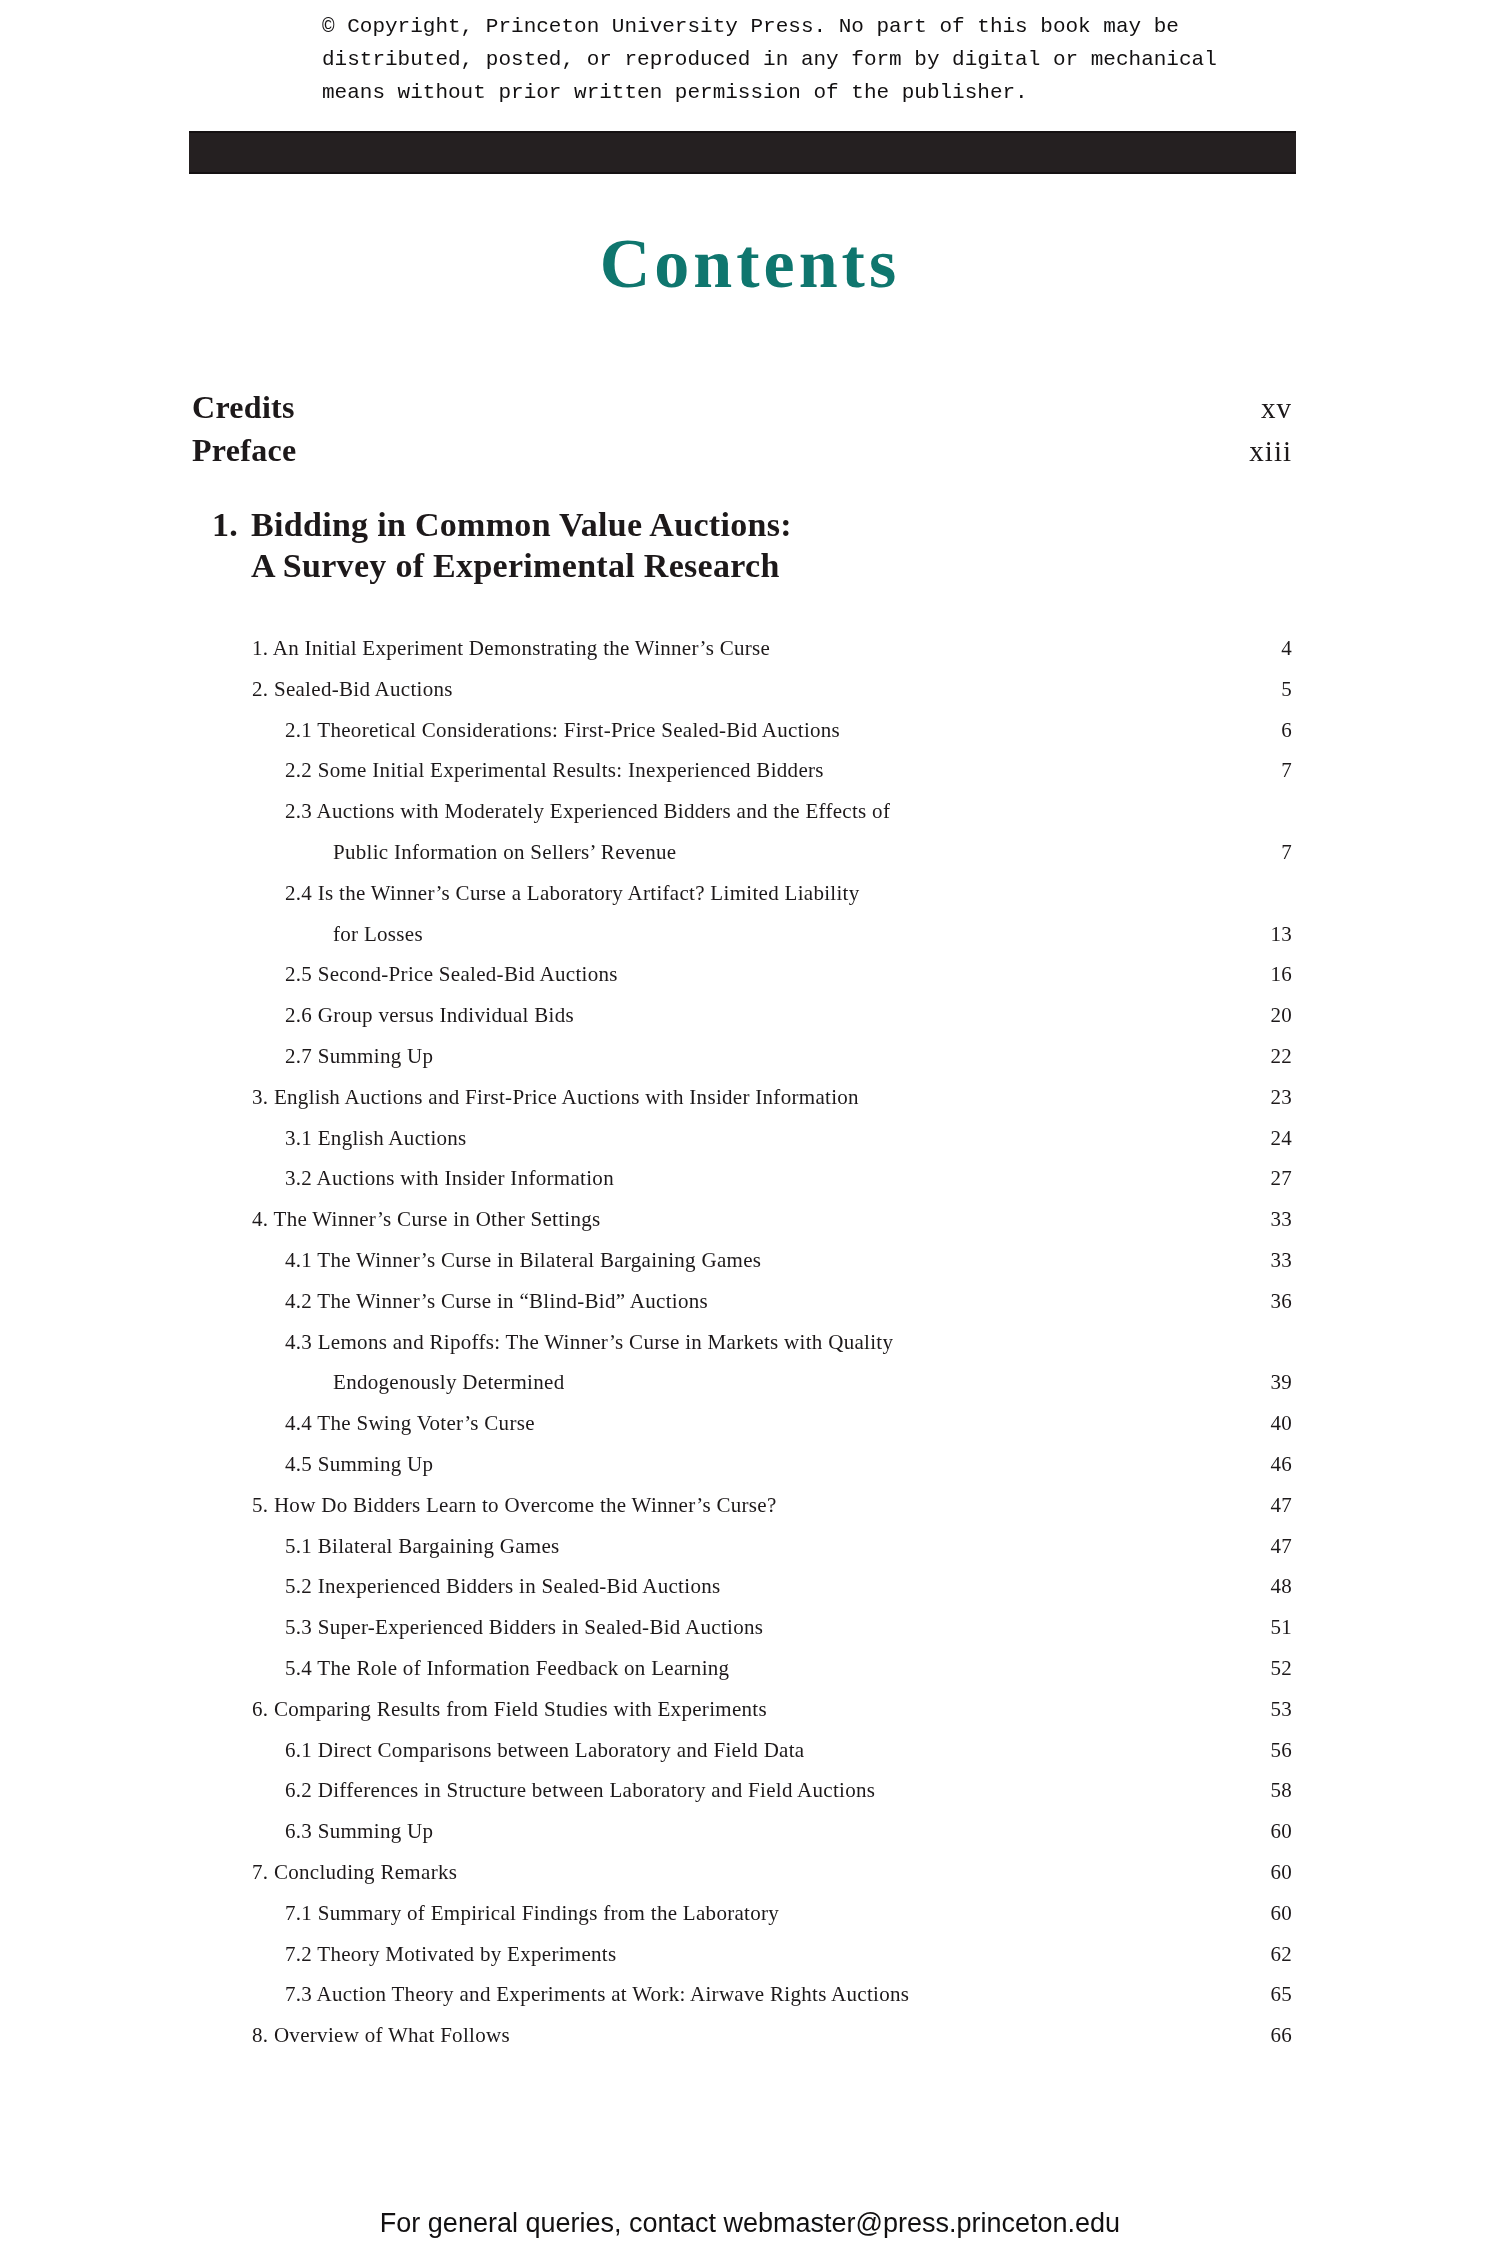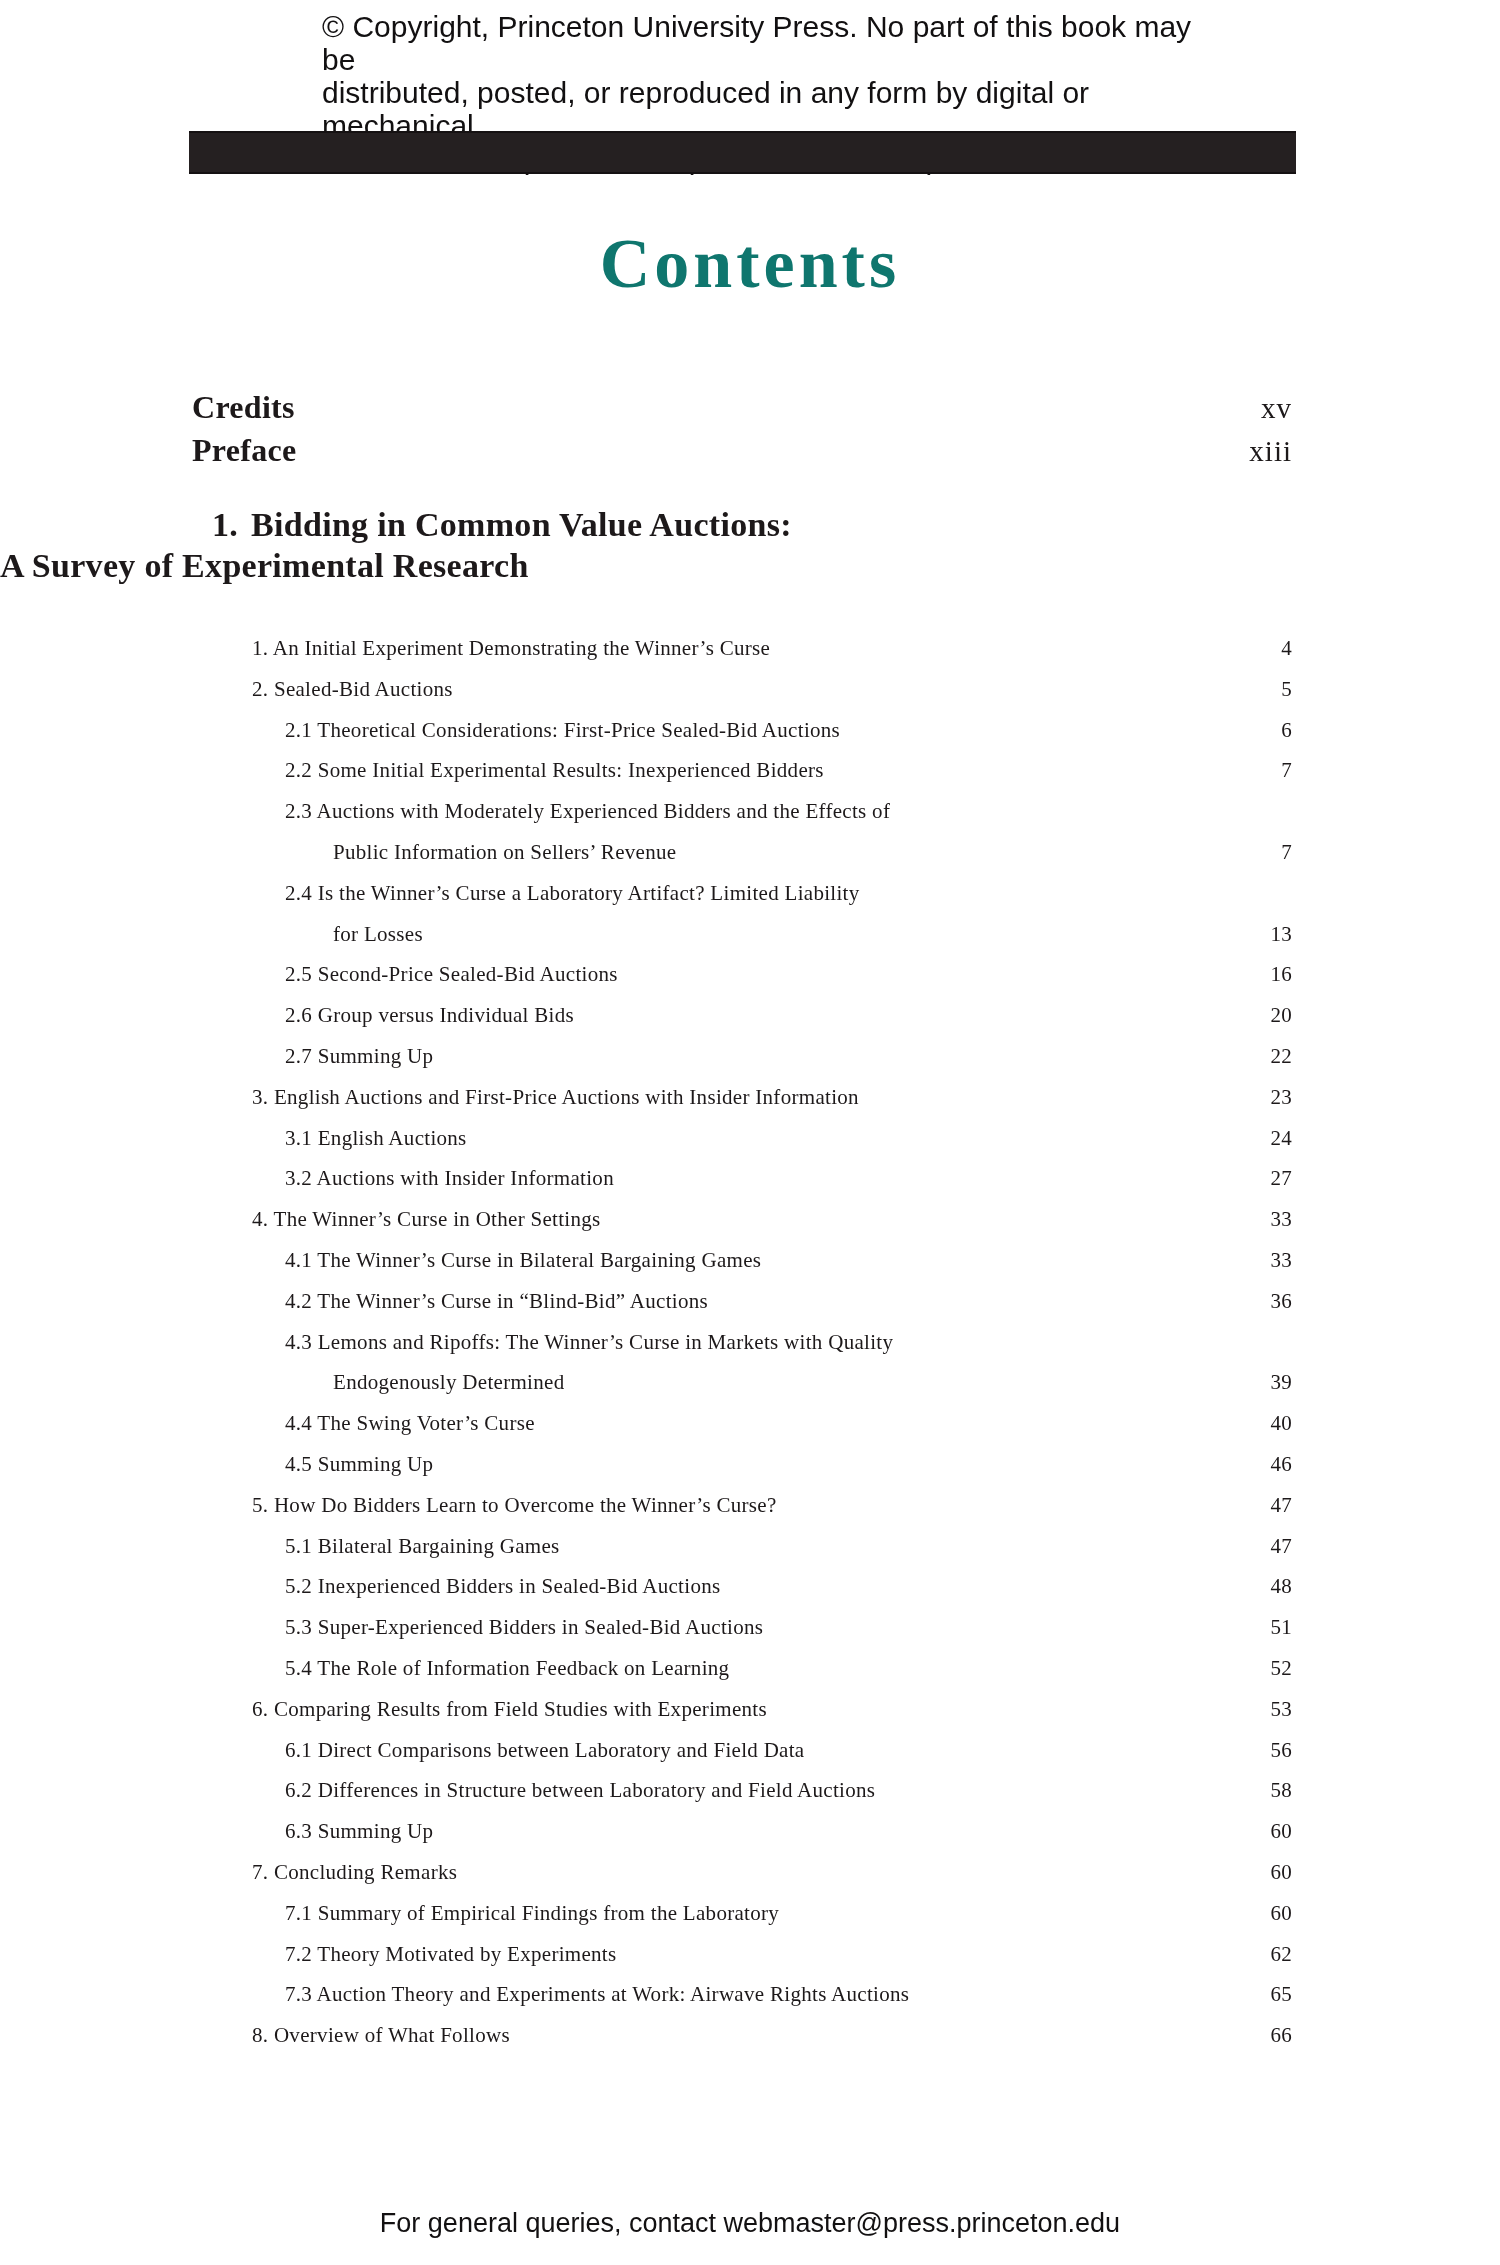--- a/index.html
+++ b/index.html
@@ -4,22 +4,22 @@
 <style>
   html,body{margin:0;padding:0;}
   body{
     width:1500px;height:2265px;position:relative;background:#ffffff;
     font-family:"Liberation Serif","DejaVu Serif",serif;color:#1d191a;
     overflow:hidden;
   }
   
   .copyright{
     position:absolute;left:322px;top:10px;width:900px;
-    font-family:Liberation Sans, sans-serif;
-    font-size:30px;line-height:33px;color:#121011;
+    font-family:Liberation Mono, monospace;
+    font-size:21px;line-height:33px;color:#121011;
   }
   
   .black-bar{
     position:absolute;left:189px;top:131px;width:1107px;height:43px;
     background:#252021;border-top:2px solid #151112;border-bottom:2px solid #151112;
     box-sizing:border-box;
   }
   
   .title{
     position:absolute;left:0;top:228px;width:100%;margin:0;
@@ -29,21 +29,21 @@
   
   .front-matter{position:absolute;left:192px;top:389px;width:1100px;}
   .fm-row{display:flex;align-items:baseline;height:43px;}
   .fm-label{font-weight:bold;font-size:32px;letter-spacing:0.3px;}
   .fm-page{margin-left:auto;font-size:29px;letter-spacing:1px;}
   
   .chapter{position:absolute;left:0;top:504px;width:1292px;}
   .ch-line{height:41px;line-height:41px;font-weight:bold;font-size:34px;letter-spacing:0.3px;}
   .ch-line1{padding-left:212px;}
   .ch-num{display:inline-block;width:39px;}
-  .ch-line2{}
+  .ch-line2{padding-left:251px;}
   .ch-author-row{display:flex;align-items:baseline;height:41px;padding-left:251px;}
   .ch-author{font-style:italic;font-size:30px;line-height:41px;letter-spacing:0.3px;}
   .ch-page{margin-left:auto;font-size:29px;line-height:41px;}
   
   .toc{position:absolute;left:0;top:628px;width:1292px;}
   .row{display:flex;align-items:baseline;height:40.8px;font-size:21px;line-height:40.8px;letter-spacing:0.3px;}
   .lvl-top{padding-left:252px;}
   .lvl-sub{padding-left:285px;}
   .lvl-cont{padding-left:333px;}
   .row-page{margin-left:auto;}

